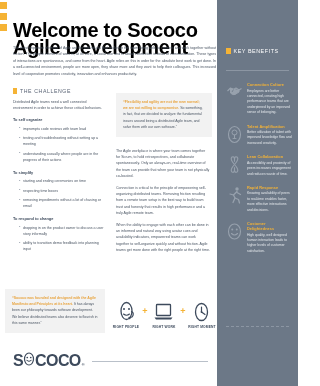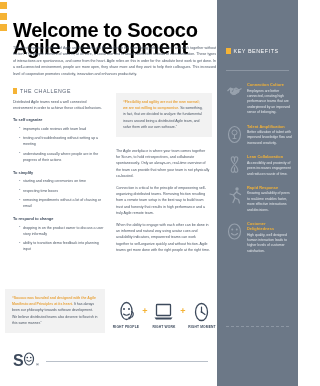--- a/index.html
+++ b/index.html
@@ -414,20 +414,21 @@
 
   <div class="logo-wrap">
     <div class="logo-mark">
       <span>S</span>
       <svg width="12" height="14" viewBox="0 0 24 28" style="margin:0 0px;">
         <ellipse cx="12" cy="14" rx="9" ry="12" fill="none" stroke="#3d4a5c" stroke-width="2.4"></ellipse>
         <circle cx="8.5" cy="11" r="1.7" fill="#3d4a5c"></circle>
         <circle cx="15.5" cy="11" r="1.7" fill="#3d4a5c"></circle>
         <path d="M7.5 17 q4.5 4 9 0" fill="none" stroke="#3d4a5c" stroke-width="2" stroke-linecap="round"></path>
       </svg>
+      <span>COCO</span>
       <span class="logo-reg">®</span>
     </div>
     <div class="logo-rule"></div>
   </div>
 
   <div class="sidebar">
 
     <div class="sb-head">
       <span class="sq"></span>
       <span class="txt">KEY BENEFITS</span>

